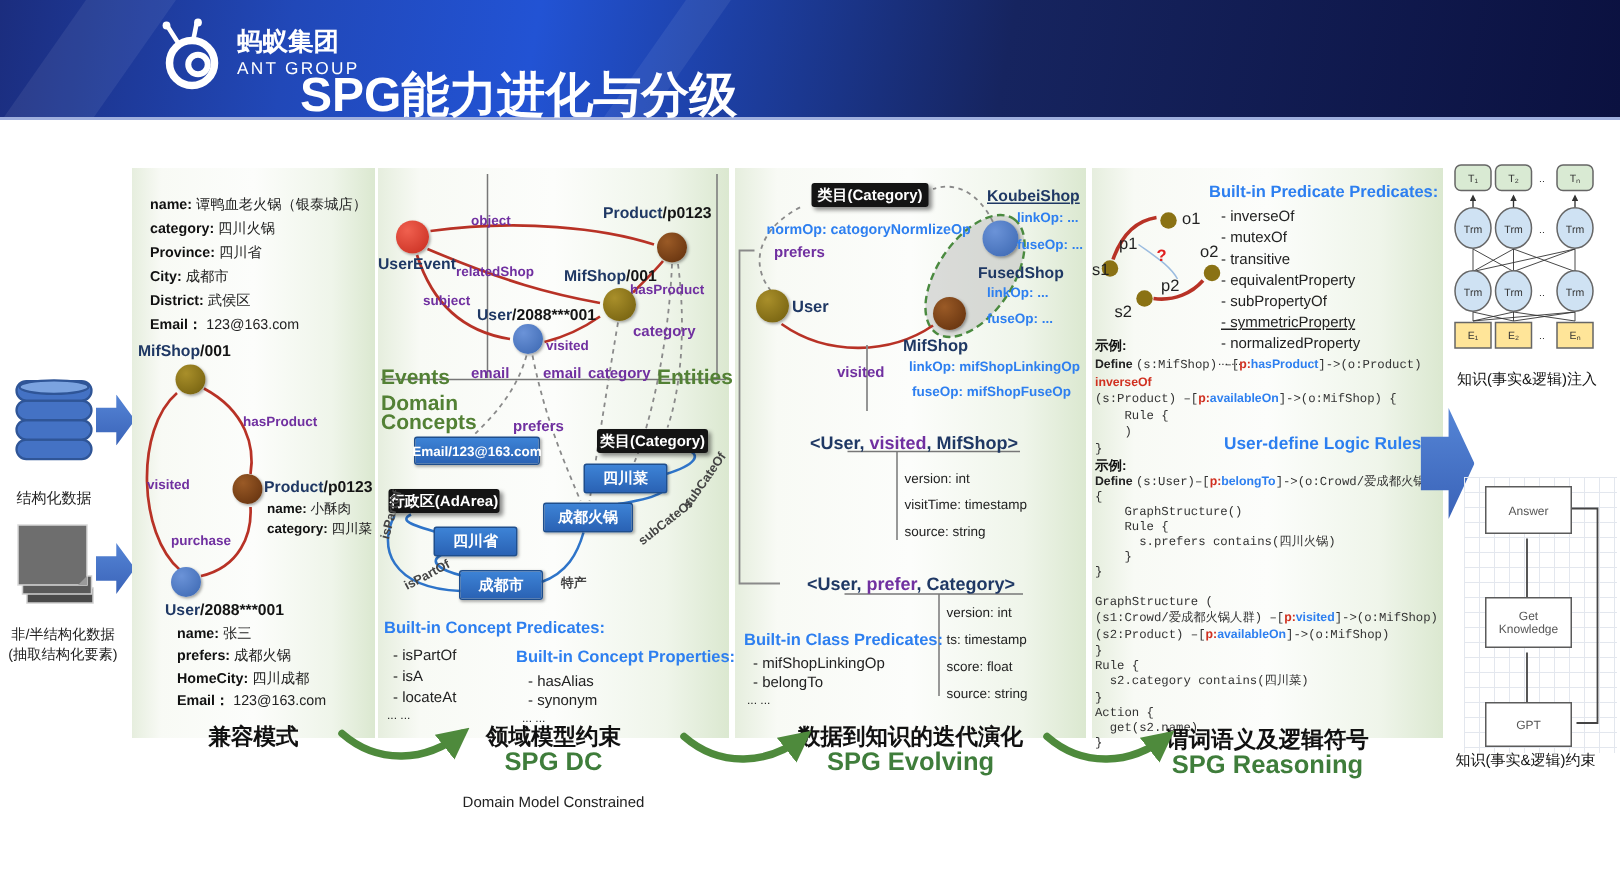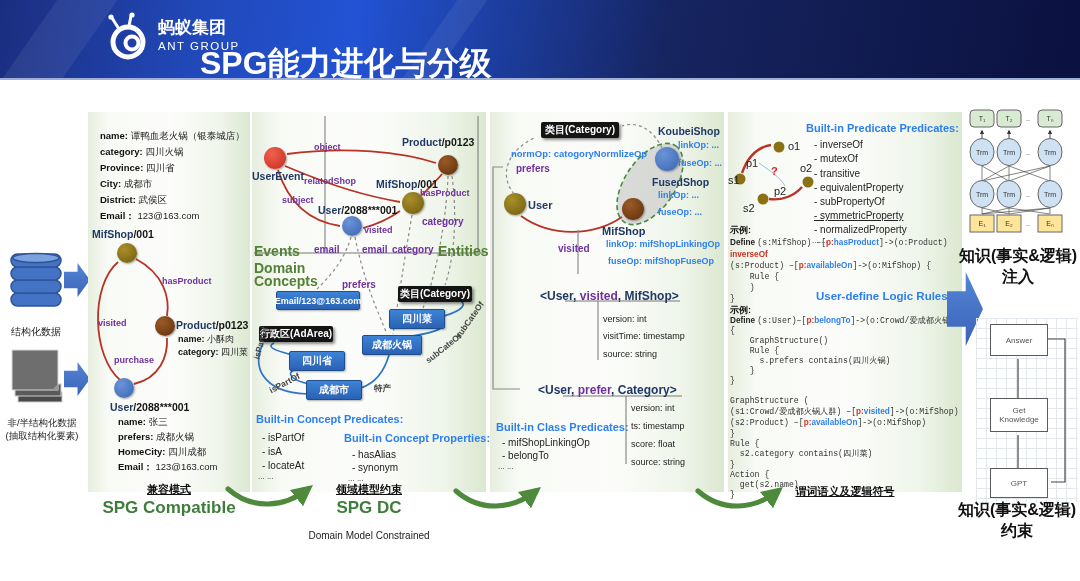--- a/index.html
+++ b/index.html
@@ -39,33 +39,33 @@
   .rot{font-size:8.5px;font-weight:bold;color:#444;}
   .bh{font-size:11px;font-weight:bold;color:#2d7ff0;}
   .it{font-size:10px;color:#222;}
   .cbox{position:absolute;display:flex;align-items:center;justify-content:center;
     background:linear-gradient(180deg,#3d83d6,#2a62b4);border:1px solid #1f4e8c;border-radius:2px;
     color:#fff;font-weight:bold;font-size:10px;box-shadow:1px 1px 2px rgba(0,0,0,.3);}
   .kbox{position:absolute;display:flex;align-items:center;justify-content:center;
     background:#141414;color:#fff;font-weight:bold;font-size:10px;border-radius:2px;
     box-shadow:2px 2px 3px rgba(0,0,0,.45);}
   .stage-cn{position:absolute;left:0;width:100%;top:370px;text-align:center;
-    font-size:11px;font-weight:bold;color:#111;text-decoration:underline;}
+    font-size:15px;font-weight:bold;color:#111;}
   .stage-en{position:absolute;left:0;width:100%;top:386px;text-align:center;
     font-size:17px;font-weight:bold;color:#3f7d3b;}
   .code{position:absolute;font-size:8.2px;color:#333;white-space:pre;line-height:10px;}
   .sg-n{color:#333;font-family:Liberation Mono, monospace;} .sg-b{color:#222;font-weight:bold;}
   .sg-r{color:#d03020;font-weight:bold;} .sg-bl{color:#2d7ff0;font-weight:bold;}
   .sg-nv{color:#1f3864;font-weight:bold;font-size:12px;}
   .sg-pu{color:#7030a0;font-weight:bold;font-size:12px;}
   .triple{position:absolute;white-space:nowrap;}
   .barrow{position:absolute;background:linear-gradient(180deg,#5585d6,#3a63b8);
     clip-path:polygon(0 26%,52% 26%,52% 0,100% 50%,52% 100%,52% 74%,0 74%);}
   .side-lb{position:absolute;text-align:center;font-size:10px;color:#222;}
-  .inj{position:absolute;text-align:center;font-size:16px;font-weight:bold;color:#111;}
+  .inj{position:absolute;text-align:center;font-size:10px;font-weight:normal;color:#111;}
   .flow{position:absolute;background-image:linear-gradient(#e3e7ee 1px,transparent 1px),
     linear-gradient(90deg,#e3e7ee 1px,transparent 1px);background-size:10px 10px;text-align:center;}
   .fbox{position:absolute;background:#fff;border:1.5px solid #5b5b5b;display:flex;flex-direction:column;
     align-items:center;justify-content:center;font-size:8px;color:#555;line-height:9px;}
   .bert-lbl{font-size:7px;fill:#333;font-family:"Liberation Sans",sans-serif;}
 </style>
 </head>
 <body>
 
 <div class="stage">
@@ -134,21 +134,20 @@
     <div class="kv t" style="left:90px;top:221px;font-size:9px;"><b>name:</b> <span>小酥肉</span></div>
     <div class="kv t" style="left:90px;top:234px;font-size:9px;"><b>category:</b> <span>四川菜</span></div>
     <div class="elb t" style="left:26px;top:243px;">purchase</div>
     <div class="nd blue" style="left:26px;top:266px;width:20px;height:20px;"></div>
     <div class="nn t" style="left:22px;top:289px;"><span>User</span><i>/2088***001</i></div>
     <div class="kv t" style="left:30px;top:304px;"><b>name:</b> <span>张三</span></div>
     <div class="kv t" style="left:30px;top:319px;"><b>prefers:</b> <span>成都火锅</span></div>
     <div class="kv t" style="left:30px;top:334px;"><b>HomeCity:</b> <span>四川成都</span></div>
     <div class="kv t" style="left:30px;top:349px;"><b>Email：</b> <span>123@163.com</span></div>
     <div class="stage-cn">兼容模式</div>
-    <div class="stage-en">SPG Compatible</div>
   </div>
 
   <div class="panel" style="left:252px;width:234px;">
     <svg class="ov" width="234" height="380" viewBox="0 0 234 380">
       <defs>
         <marker id="m2r" viewBox="0 0 10 10" refX="8" refY="5" markerWidth="6.5" markerHeight="6.5" orient="auto">
             <path d="M0,0 L10,5 L0,10 z" fill="#b83226"></path>
           </marker>
         <marker id="m2g" viewBox="0 0 10 10" refX="8" refY="5" markerWidth="6" markerHeight="6" orient="auto">
             <path d="M0,0 L10,5 L0,10 z" fill="#8a8a8a"></path>
@@ -242,21 +241,21 @@
       <polyline class="gray-e" style="stroke-dasharray:none;" points="13,55 3,55 3,277 30,277" marker-end="url(#m3g)"></polyline>
       <path class="gray-e" style="stroke-dasharray:none;" d="M88,118 L88,162" marker-end="url(#m3g)"></path>
       <line class="ln" x1="75" y1="189" x2="190" y2="189"></line>
       <line class="ln" x1="108" y1="189" x2="108" y2="248"></line>
       <line class="ln" x1="73" y1="284" x2="192" y2="284"></line>
       <line class="ln" x1="136" y1="284" x2="136" y2="352"></line>
     </svg>
     <div class="kbox" style="left:51px;top:10px;width:78px;height:16px;">类目(Category)</div>
     <div class="t" style="left:21px;top:36px;font-size:9.5px;font-weight:bold;color:#2d7ff0;">normOp: catogoryNormlizeOp</div>
     <div class="elb t" style="left:26px;top:51px;font-size:10px;">prefers</div>
-    <div class="nn t" style="left:168px;top:13px;">KoubeiShop</div>
+    <div class="nn t" style="left:168px;top:13px;text-decoration:underline;">KoubeiShop</div>
     <div class="t" style="left:188px;top:28px;font-size:9px;font-weight:bold;color:#2d7ff0;">linkOp: ...</div>
     <div class="nd blue" style="left:165px;top:35px;width:24px;height:24px;"></div>
     <div class="t" style="left:188px;top:46px;font-size:9px;font-weight:bold;color:#2d7ff0;">fuseOp: ...</div>
     <div class="nn t" style="left:162px;top:64px;">FusedShop</div>
     <div class="t" style="left:168px;top:78px;font-size:9px;font-weight:bold;color:#2d7ff0;">linkOp: ...</div>
     <div class="t" style="left:168px;top:95px;font-size:9px;font-weight:bold;color:#2d7ff0;">fuseOp: ...</div>
     <div class="nd olive" style="left:14px;top:81px;width:22px;height:22px;"></div>
     <div class="nn t" style="left:38px;top:87px;font-size:11px;">User</div>
     <div class="nd brown" style="left:132px;top:86px;width:22px;height:22px;"></div>
     <div class="nn t" style="left:112px;top:113px;font-size:11px;">MifShop</div>
@@ -269,20 +268,22 @@
     <div class="it t" style="left:113px;top:237px;font-size:9px;">source: string</div>
     <div class="triple" style="left:48px;top:268px;"><span class="sg-nv">&lt;User, </span><span class="sg-pu">prefer</span><span class="sg-nv">, Category&gt;</span></div>
     <div class="it t" style="left:141px;top:291px;font-size:9px;">version: int</div>
     <div class="it t" style="left:141px;top:309px;font-size:9px;">ts: timestamp</div>
     <div class="it t" style="left:141px;top:327px;font-size:9px;">score: float</div>
     <div class="it t" style="left:141px;top:345px;font-size:9px;">source: string</div>
     <div class="bh t" style="left:6px;top:309px;">Built-in Class Predicates:</div>
     <div class="it t" style="left:12px;top:325px;">- mifShopLinkingOp</div>
     <div class="it t" style="left:12px;top:338px;">- belongTo</div>
     <div class="it t" style="left:8px;top:350px;font-size:8px;">... ...</div>
+    <div class="stage-cn">数据到知识的迭代演化</div>
+    <div class="stage-en">SPG Evolving</div>
   </div>
 
   <div class="panel" style="left:728px;width:234px;">
     <svg class="ov" width="234" height="380" viewBox="0 0 234 380">
       <defs>
           <marker id="m4r" viewBox="0 0 10 10" refX="8" refY="5" markerWidth="6" markerHeight="6" orient="auto">
             <path d="M0,0 L10,5 L0,10 z" fill="#b83226"></path>
           </marker>
         </defs>
       <path class="red-e" style="stroke-width:2.4px;" d="M14,61 C20,44 30,35 43,33" marker-end="url(#m4r)"></path>
@@ -330,20 +331,21 @@
     <div class="code" style="left:2px;top:295px;"><span class="sg-n">(s1:Crowd/爱成都火锅人群) –[</span><span class="sg-r">p:</span><span class="sg-bl">visited</span><span class="sg-n">]-&gt;(o:MifShop)</span></div>
     <div class="code" style="left:2px;top:306px;"><span class="sg-n">(s2:Product) –[</span><span class="sg-r">p:</span><span class="sg-bl">availableOn</span><span class="sg-n">]-&gt;(o:MifShop)</span></div>
     <div class="code" style="left:2px;top:317px;"><span class="sg-n">}</span></div>
     <div class="code" style="left:2px;top:327px;"><span class="sg-n">Rule {</span></div>
     <div class="code" style="left:2px;top:337px;"><span class="sg-n">  s2.category contains(四川菜)</span></div>
     <div class="code" style="left:2px;top:348px;"><span class="sg-n">}</span></div>
     <div class="code" style="left:2px;top:358px;"><span class="sg-n">Action {</span></div>
     <div class="code" style="left:2px;top:368px;"><span class="sg-n">  get(s2.name)</span></div>
     <div class="code" style="left:2px;top:378px;"><span class="sg-n">}</span></div>
     <div class="stage-cn" style="top:372px;">谓词语义及逻辑符号</div>
+    <div class="stage-en" style="top:388px;">SPG Reasoning</div>
   </div>
 
   <svg class="t" style="left:224px;top:480px;" width="92" height="32" viewBox="0 0 92 32">
     <defs>
         <marker id="mg1" viewBox="0 0 10 10" refX="7" refY="5" markerWidth="4.2" markerHeight="4.2" orient="auto">
           <path d="M0,0 L10,5 L0,10 z" fill="#4e8a3c"></path>
         </marker>
       </defs>
     <path d="M4,9 C28,30 60,28 84,9" fill="none" stroke="#4e8a3c" stroke-width="5" stroke-linecap="round" marker-end="url(#mg1)"></path>
   </svg>

